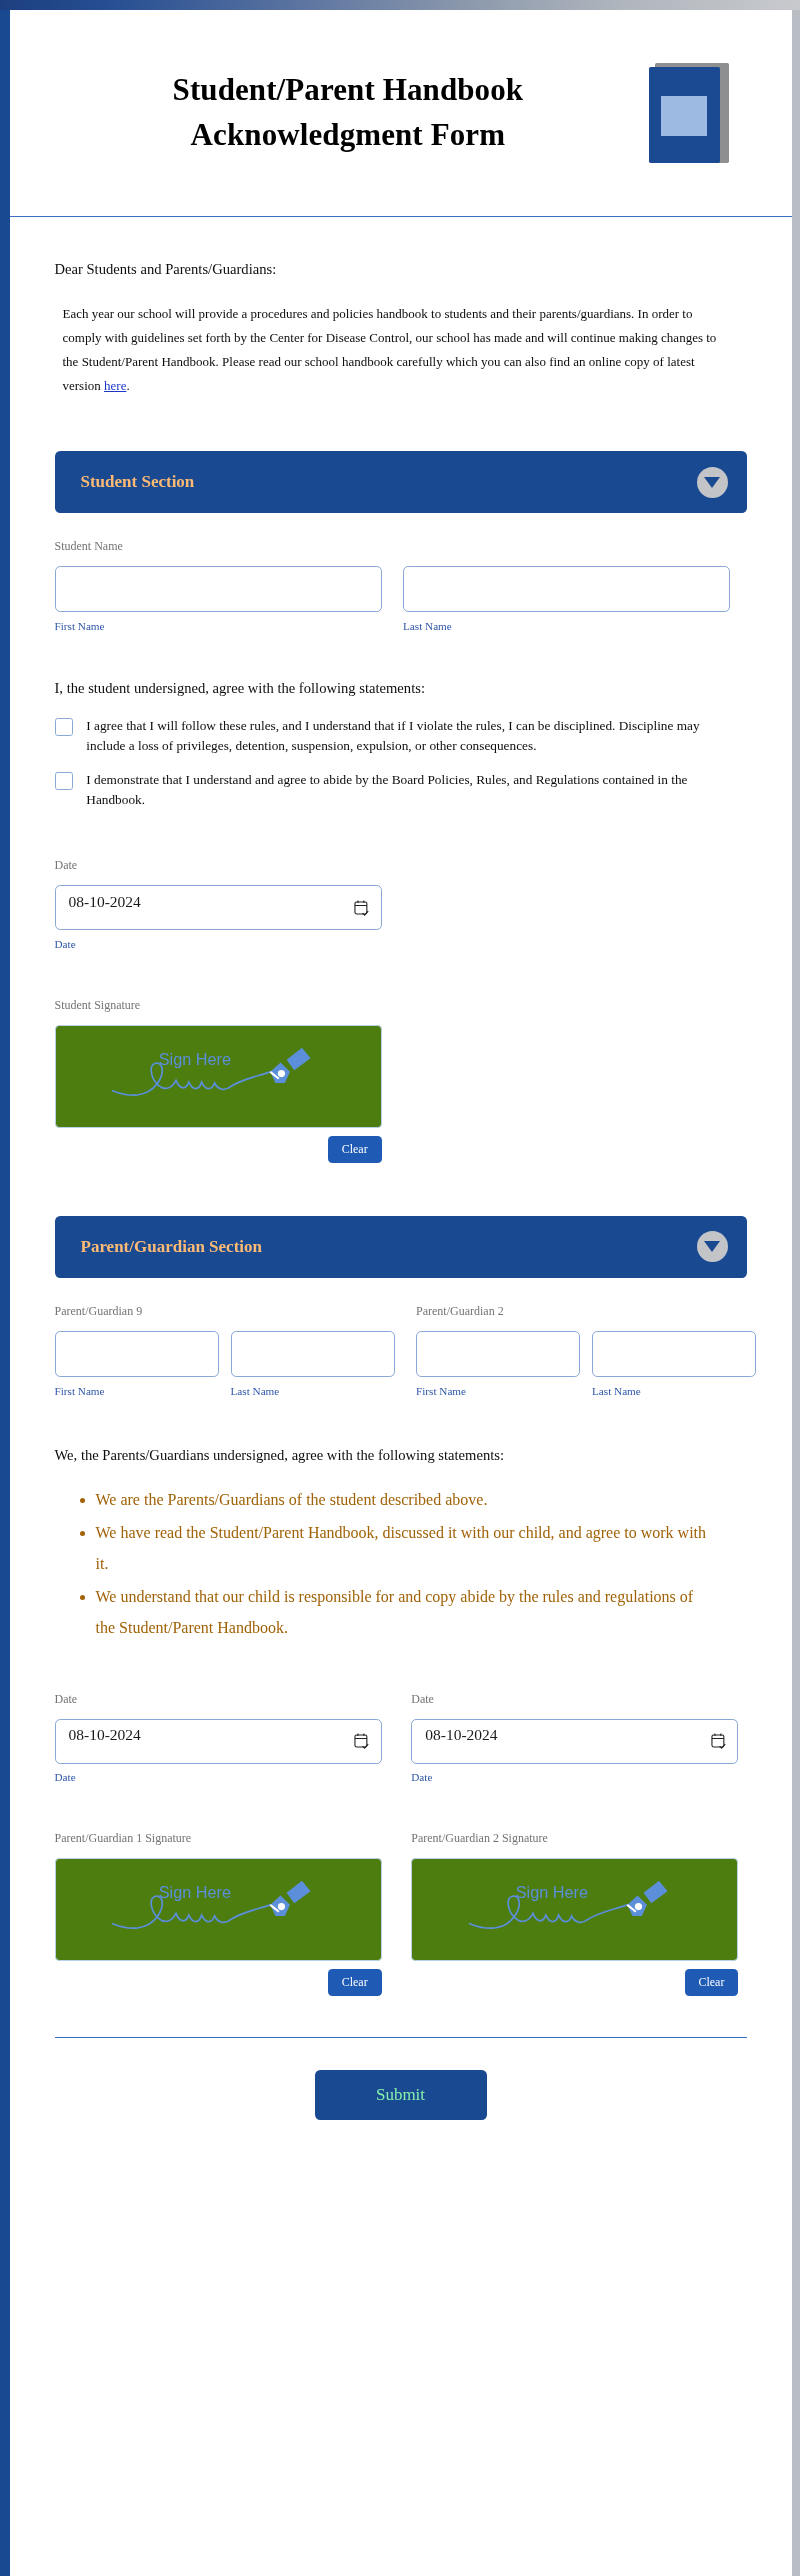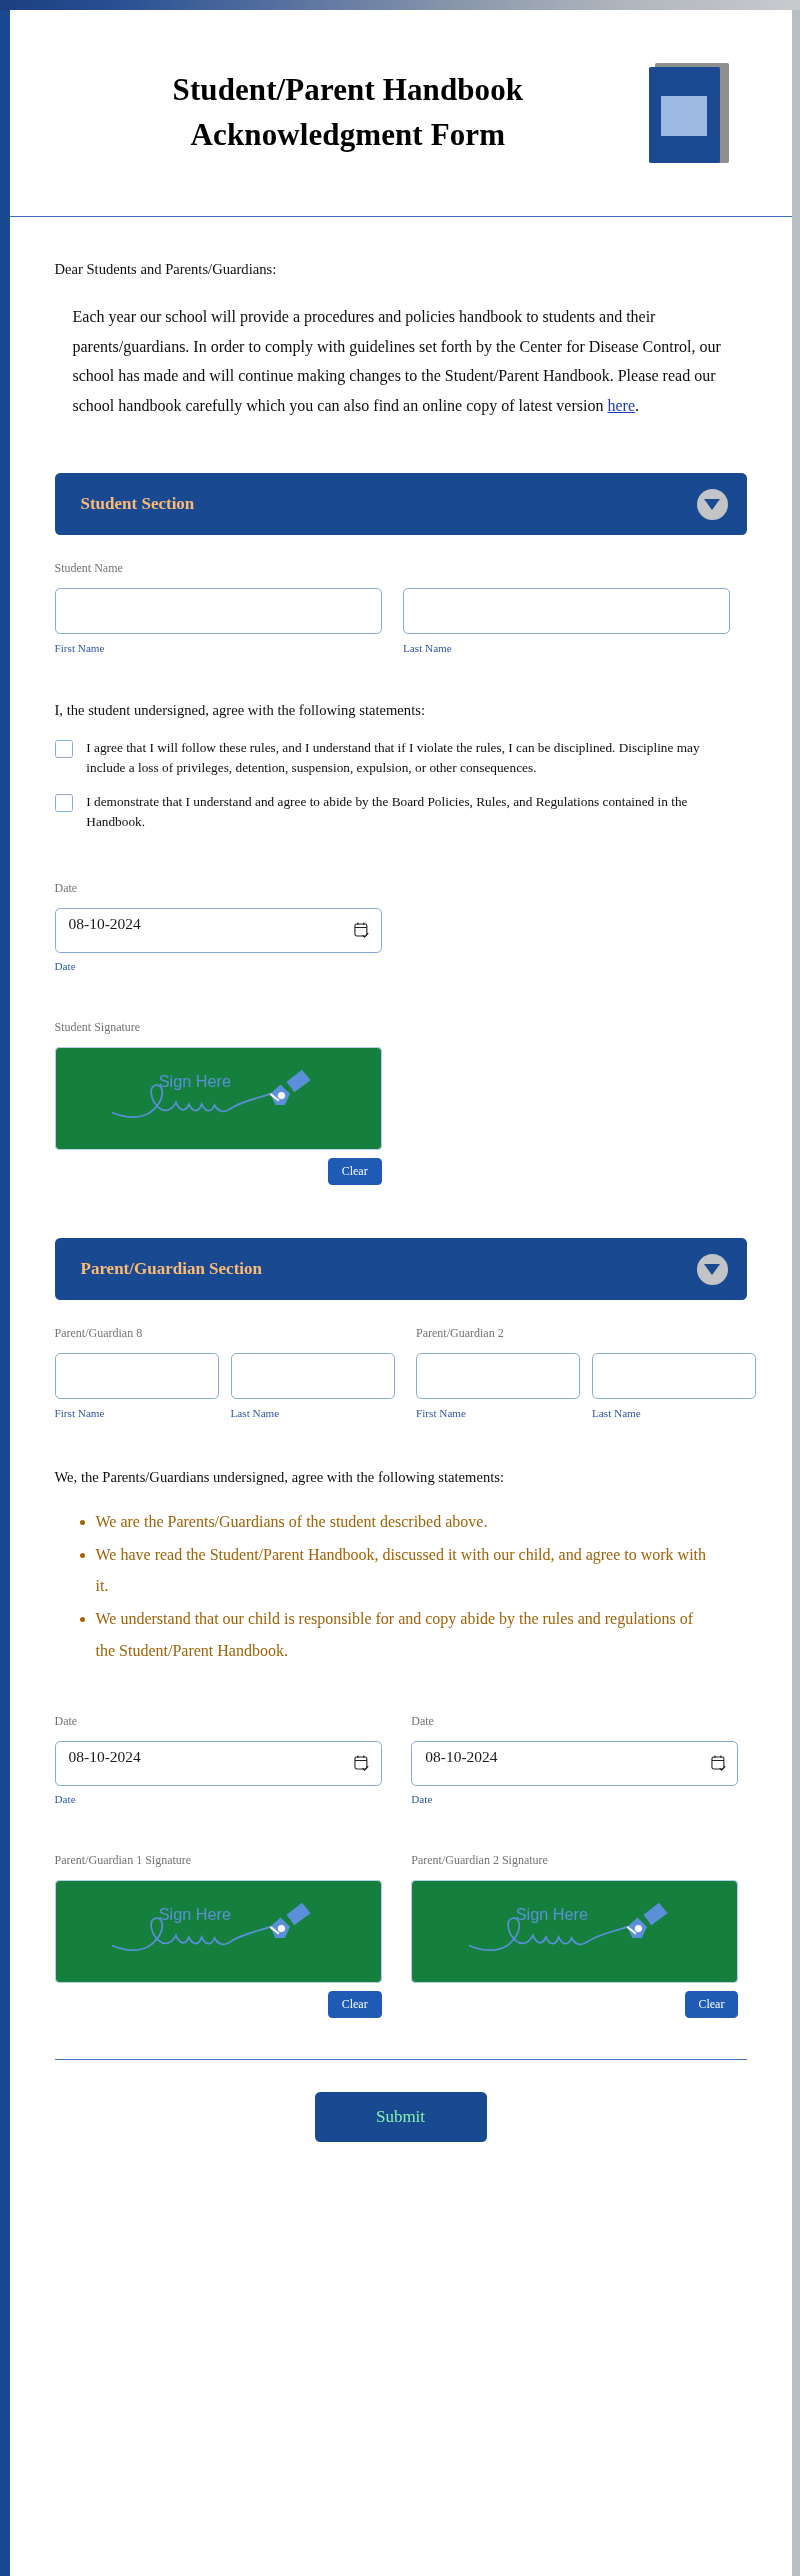--- a/index.html
+++ b/index.html
@@ -99,24 +99,24 @@
   
   .form-body {
     padding: 29px 45px 0 45px;
   }
   .intro-greeting {
     font-size: 14.6px;
     color: #0d0d0d;
     margin: 15.5px 0 0 0;
   }
   .intro-paragraph {
-    font-size: 16px;
+    font-size: 13px;
     color: #0d0d0d;
     line-height: 1.85;
-    margin: 24px 0 0 18px;
+    margin: 24px 0 0 8px;
     max-width: 672px;
   }
   .intro-link {
     color: #1a37c9;
     text-decoration: underline;
   }
 
   
   .section-bar {
     margin-top: 53px;
@@ -225,21 +225,21 @@
     pointer-events: none;
   }
 
   
   .sig-block { margin-top: 48px; }
   .sig-pad {
     width: 327px;
     height: 103px;
     border: 0.9px solid #b9d0ea;
     border-radius: 4.3px;
-    background: #15803d;
+    background: #4d7c0f;
     display: flex;
     align-items: center;
     justify-content: center;
     position: relative;
   }
   .sig-art { width: 232px; height: 72px; }
   .clear-row {
     width: 327px;
     display: flex;
     justify-content: flex-end;
@@ -411,21 +411,21 @@
 
       <div class="section-bar">
         <span class="section-bar-title">Parent/Guardian Section</span>
         <span class="collapse-toggle">
           <span class="caret"></span>
         </span>
       </div>
 
       <div class="field-block two-col">
         <div class="col">
-          <div class="field-label">Parent/Guardian 8</div>
+          <div class="field-label">Parent/Guardian 9</div>
           <div class="pg-name-row">
             <div class="pg-name-cell">
               <input class="pg-input" type="text" value="" style="">
               <div class="sub-label">First Name</div>
             </div>
             <div class="pg-name-cell">
               <input class="pg-input" type="text" value="" style="">
               <div class="sub-label">Last Name</div>
             </div>
           </div>

